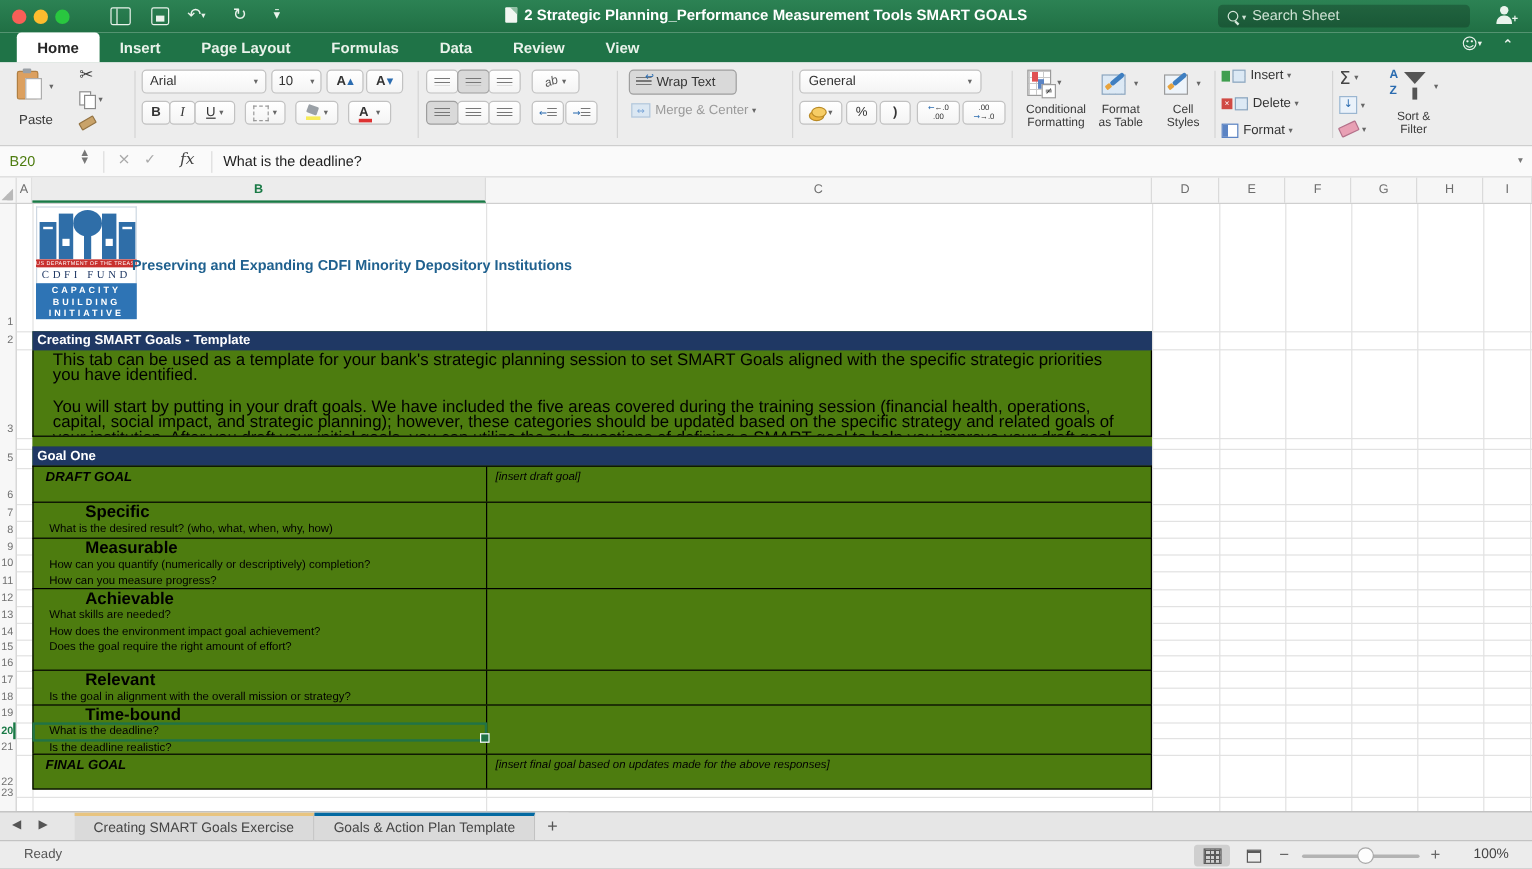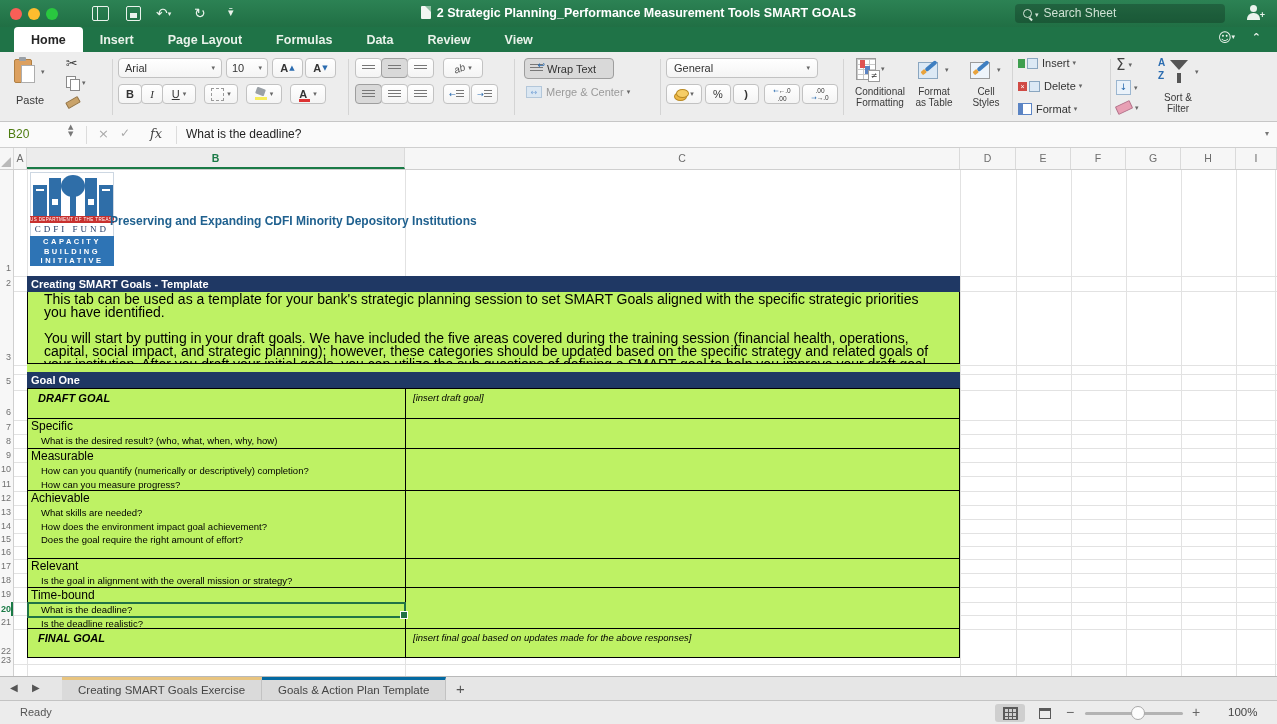--- a/index.html
+++ b/index.html
@@ -29,21 +29,21 @@
   .rtab.active{background:#fff;color:#262626;border-radius:4px 4px 0 0;margin-left:14px;}
   
   .ribbon{position:absolute;top:52px;left:0;width:100%;height:70px;background:#ededed;border-bottom:1px solid #c6c6c6;box-sizing:border-box;}
   .rb-g{position:absolute;top:0;height:70px;}
   .rsep{position:absolute;top:7px;width:1px;height:56px;background:#d4d4d4;}
   .btn{position:absolute;display:flex;align-items:center;justify-content:center;
        background:linear-gradient(#ffffff,#f4f4f4);border:1px solid #c2c2c2;border-radius:4px;box-sizing:border-box;
        font-size:11px;color:#333;white-space:nowrap;}
   .flat{position:absolute;display:flex;align-items:center;font-size:11px;color:#333;white-space:nowrap;}
   .car{font-size:7px;color:#666;margin-left:3px;}
-  .lbl{position:absolute;font-size:11px;color:#3a3a3a;white-space:nowrap;margin-left:8px;}
+  .lbl{position:absolute;font-size:11px;color:#3a3a3a;text-align:center;white-space:nowrap;}
   .lbl2{position:absolute;font-size:10px;color:#3a3a3a;text-align:center;line-height:11px;white-space:nowrap;}
   .lines{width:13px;height:9px;background:repeating-linear-gradient(#777 0 1px,transparent 1px 3px);}
   .sel{background:#d9d9d9;border-color:#9e9e9e;}
   .gridic{width:15px;height:13px;border:1px solid #8aa6c0;
           background:linear-gradient(#dce9f5,#dce9f5),
           repeating-linear-gradient(#a9c0d6 0 1px,transparent 1px 4px),
           repeating-linear-gradient(90deg,#a9c0d6 0 1px,transparent 1px 5px);background-blend-mode:normal;}
   .brush{position:absolute;width:14px;height:4px;background:#3f7fc1;border-radius:2px;transform:rotate(-40deg);}
   .brush:after{content:"";position:absolute;left:-5px;top:0;width:5px;height:4px;background:#e8a33d;border-radius:1px;}
   
@@ -66,30 +66,30 @@
   
   .logo{position:absolute;left:30px;top:2px;width:84px;height:92px;z-index:2;font-family:"Liberation Sans",sans-serif;}
   .logo .sky{position:relative;height:43px;background:#fff;border:1px solid #cdd7e2;border-bottom:none;overflow:hidden;}
   .logo .b{position:absolute;background:#2f6ea8;}
   .logo .w{position:absolute;background:#fff;}
   .band-red{height:7px;background:#c8312f;color:#fff;font-size:4.5px;line-height:7px;text-align:center;letter-spacing:.4px;white-space:nowrap;overflow:hidden;}
   .band-fund{height:13px;background:#fff;border-left:1px solid #cdd7e2;border-right:1px solid #cdd7e2;color:#1f3864;font-size:9px;line-height:13px;text-align:center;letter-spacing:3px;font-family:"Liberation Serif",serif;}
   .band-blue{height:29px;background:#2e74b5;color:#fff;font-size:7.5px;font-weight:bold;letter-spacing:2.5px;text-align:center;line-height:9.5px;padding-top:1px;}
   .banner{position:absolute;left:110px;top:44px;font-size:12px;font-weight:bold;color:#20618f;z-index:2;white-space:nowrap;}
   
-  .mtable{position:absolute;left:27px;top:106px;width:933px;z-index:2;background:#bef264;box-sizing:border-box;}
+  .mtable{position:absolute;left:27px;top:106px;width:933px;z-index:2;background:#4d7c0f;box-sizing:border-box;}
   .navy{height:16px;background:#1f3864;color:#fff;font-weight:bold;font-size:11px;line-height:16px;padding-left:4px;box-sizing:border-box;}
   .descbox{height:72px;border:1px solid #000;border-top:none;box-sizing:border-box;padding:1px 16px;font-size:14px;line-height:13px;color:#000;overflow:hidden;}
   .gap{height:8px;}
   .trow{display:flex;border-left:1px solid #000;border-right:1px solid #000;box-sizing:border-box;}
   .bcell{width:378px;border-right:1px solid #000;box-sizing:border-box;position:relative;}
   .ccell{flex:1;box-sizing:border-box;}
   .btop{border-top:1px solid #000;}
   .bbot{border-bottom:1px solid #000;}
-  .sec-title{font-size:12px;font-weight:normal;line-height:15px;padding-left:3px;}
+  .sec-title{font-size:14px;font-weight:bold;line-height:15px;padding-left:3px;margin-left:40px;}
   .sec-q{font-size:9.5px;line-height:13.5px;padding-left:13px;position:relative;}
   .goal-lbl{font-size:11px;font-weight:bold;font-style:italic;padding:3px 0 0 10px;}
   .goal-val{font-size:9.5px;font-style:italic;padding:3px 0 0 7px;}
   .selcell{outline:2px solid #217346;outline-offset:-1px;}
   .handle{position:absolute;right:-3px;bottom:-2px;width:6px;height:6px;background:#217346;border:1px solid #fff;z-index:4;}
   
   .tabbar{position:absolute;top:676px;left:0;width:100%;height:24px;background:#e6e6e6;border-top:1px solid #b9b9b9;box-sizing:border-box;}
   .stab{float:left;height:23px;line-height:23px;padding:0 16px;font-size:11.5px;color:#454545;background:#dadada;border-right:1px solid #c2c2c2;box-sizing:border-box;}
   .stab.t1{border-top:3px solid #e8c47f;line-height:20px;}
   .stab.t3{border-top:3px solid #0369a1;line-height:20px;}

